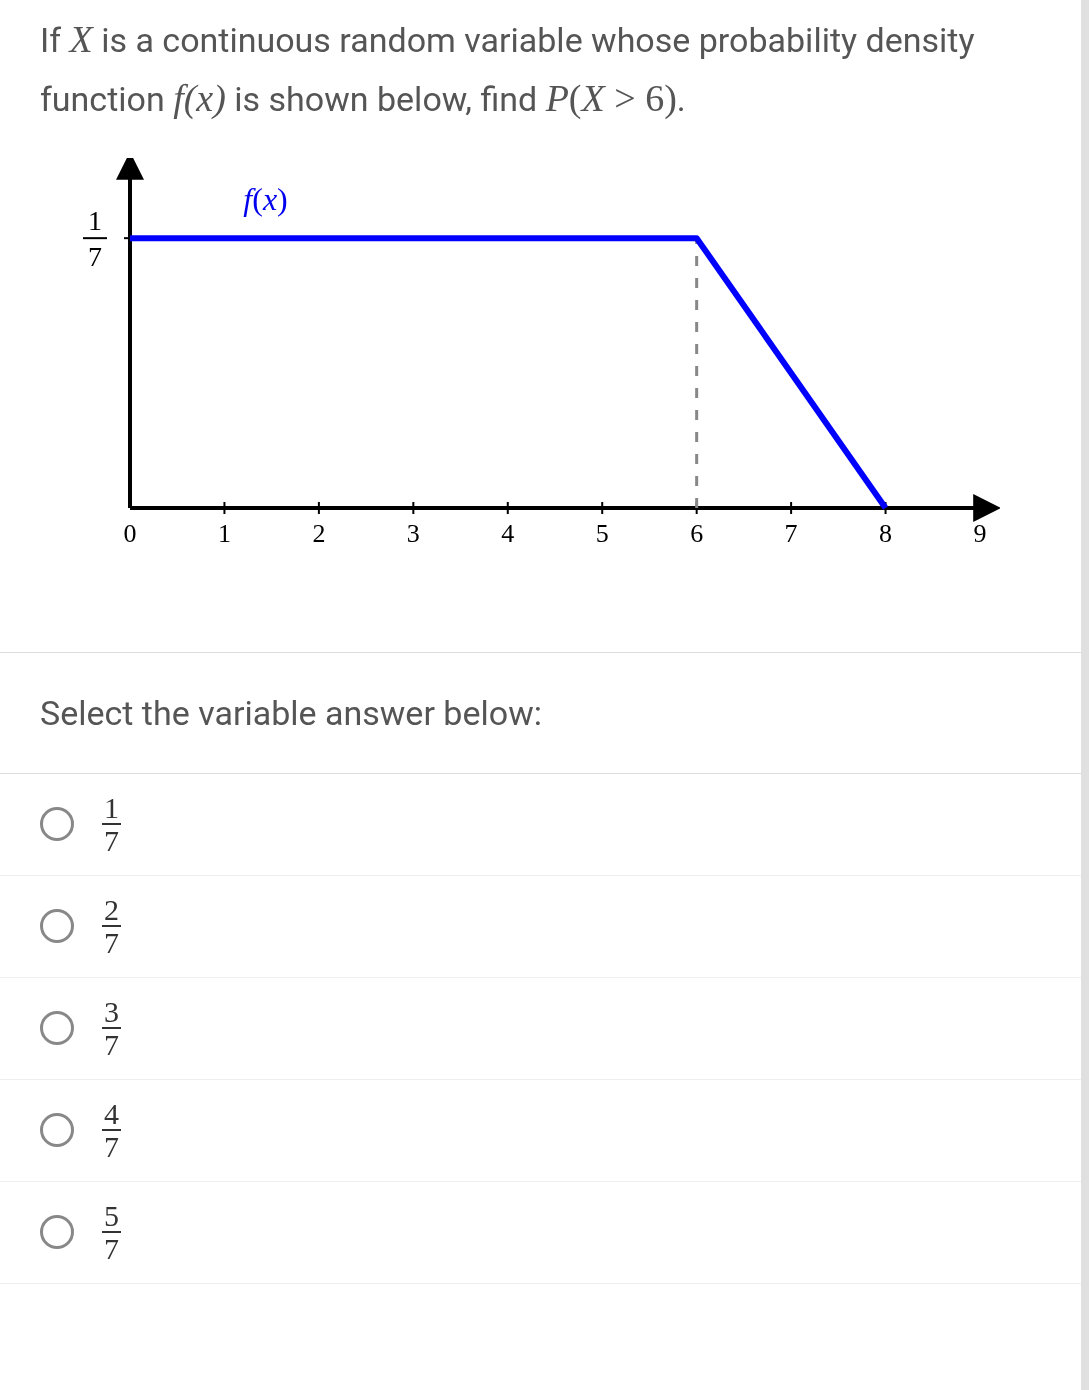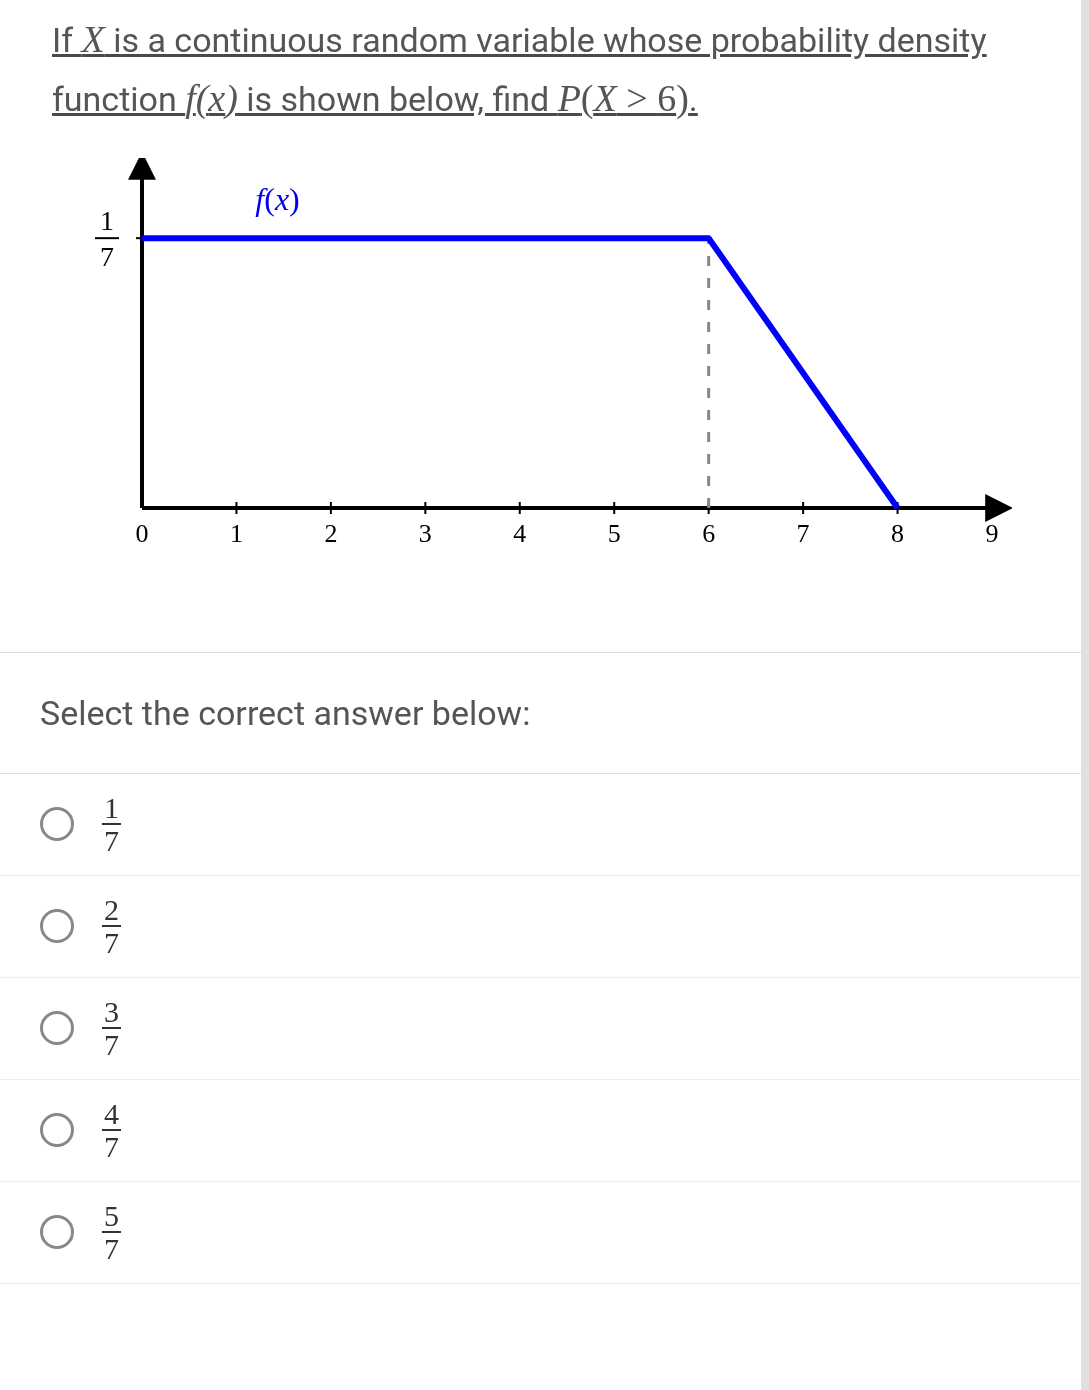--- a/index.html
+++ b/index.html
@@ -8,23 +8,22 @@
     font-family: -apple-system, BlinkMacSystemFont, "Segoe UI", Roboto, sans-serif;
     color: #4a4a4a;
     background: #fff;
     width: 1089px;
   }
   .container {
     border-right: 8px solid #e0e0e0;
     min-height: 1390px;
   }
   .question-section {
-    padding: 10px 40px 30px 52px;
+    padding: 10px 40px 30px 40px;
     border-bottom: 1px solid #ddd;
-    text-decoration: underline;
   }
   .question-text {
     font-size: 34px;
     line-height: 1.55;
     color: #555;
   }
   .math-var {
     font-family: "Times New Roman", serif;
     font-style: italic;
     font-size: 38px;
@@ -111,21 +110,21 @@
           <text x="55" y="72.15899999999999" text-anchor="middle" font-size="28" fill="#000">1</text>
           <line x1="43" y1="80.15899999999999" x2="67" y2="80.15899999999999" stroke="#000" stroke-width="2"></line>
           <text x="55" y="108.15899999999999" text-anchor="middle" font-size="28" fill="#000">7</text>
           <line x1="656.6666666666666" y1="350" x2="656.6666666666666" y2="80.15899999999999" stroke="#888" stroke-width="3" stroke-dasharray="10,12"></line>
           <path d="M90 80.15899999999999 L656.6666666666666 80.15899999999999 L845.5555555555555 350 " stroke="#0000ff" stroke-width="6" fill="none" stroke-linejoin="round"></path>
           <text x="203.33333333333331" y="52.15899999999999" font-size="32" fill="#0000ee" font-style="italic"><tspan>f</tspan><tspan font-style="normal">(</tspan><tspan>x</tspan><tspan font-style="normal">)</tspan></text>
         </svg>
     </div>
   </div>
 
-  <div class="prompt-section">Select the correct answer below:</div>
+  <div class="prompt-section">Select the variable answer below:</div>
 
   <div id="options">
       <div class="option-row">
         <div class="radio-circle"></div>
         <span class="frac">
           <span class="num">1</span>
           <span class="den">7</span>
         </span>
       </div>
       <div class="option-row">

